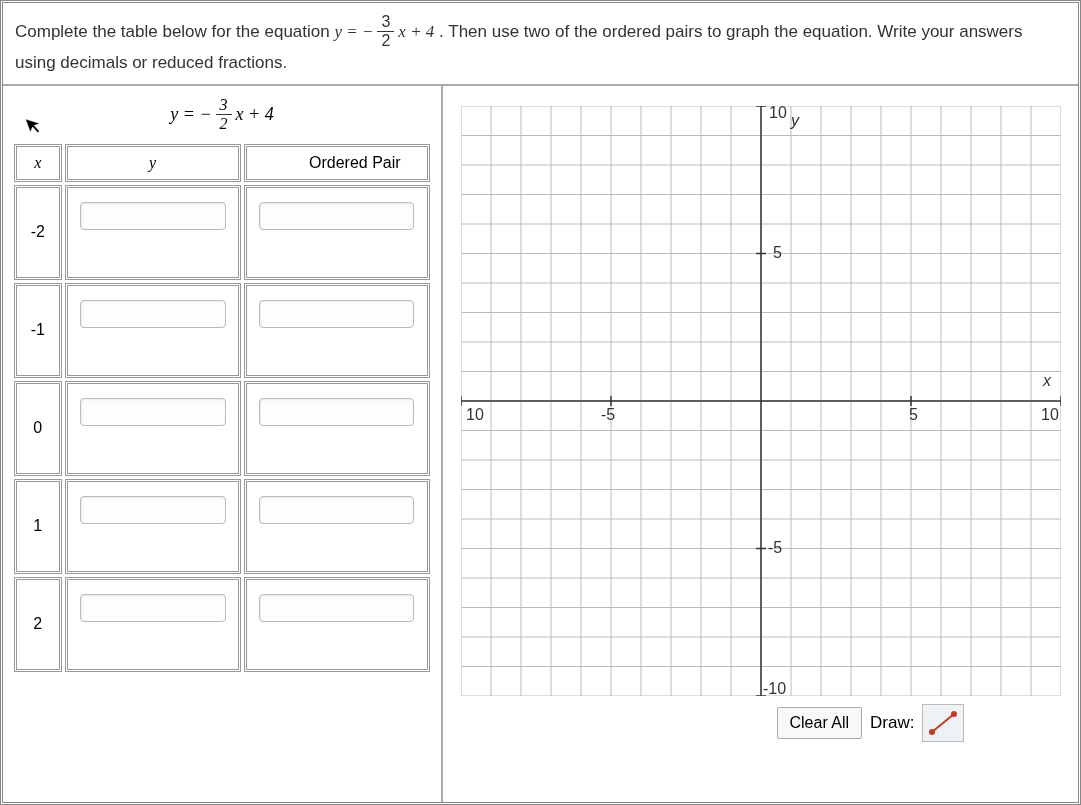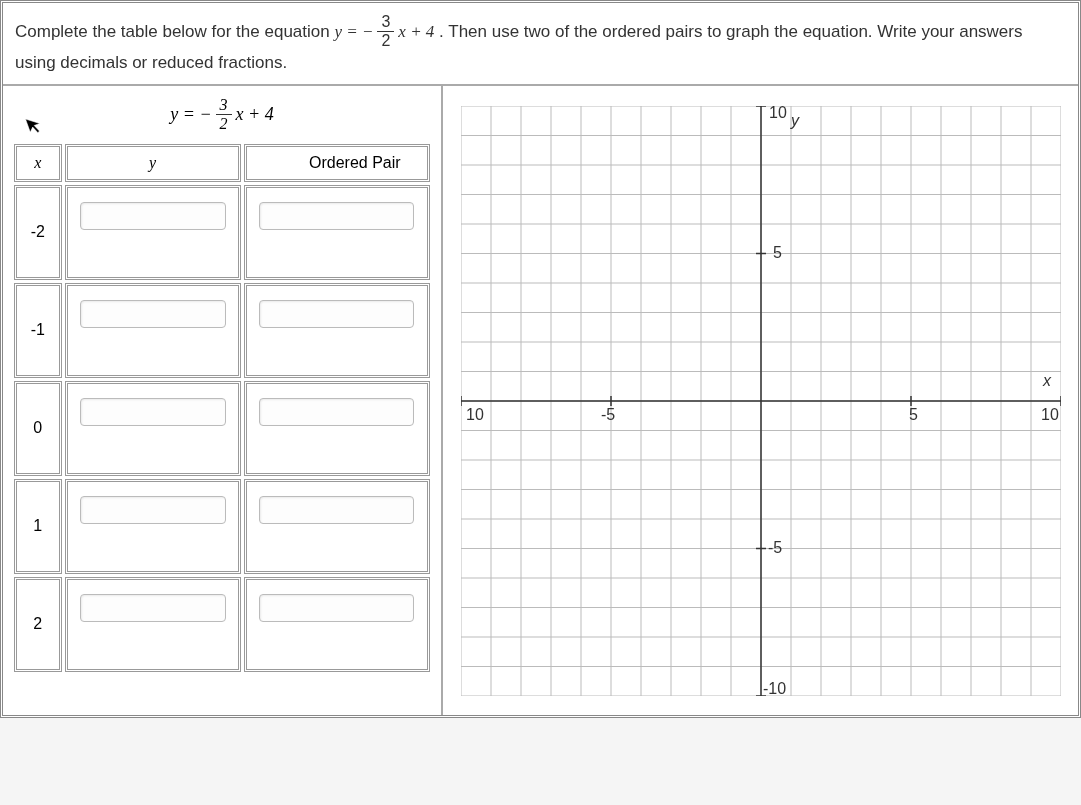--- a/index.html
+++ b/index.html
@@ -17,21 +17,21 @@
   top: 115px;
   z-index: 100;
   font-size: 18px;
   transform: rotate(-20deg);
 }
 .container {
   border: 3px double #888;
   margin: 0;
   background: #fff;
   width: 1081px;
-  height: 718px;
+  height: 805px;
   display: flex;
   flex-direction: column;
   justify-content: center;
 }
 .prompt {
   padding: 10px 12px 8px 12px;
   font-size: 17px;
   color: #333;
   line-height: 1.6;
   border-bottom: 2px solid #aaa;
@@ -283,16 +283,27 @@
             <text x="580" y="314">10</text>
             <text x="308" y="12">10</text>
             <text x="312" y="152">5</text>
             <text x="307" y="447">-5</text>
             <text x="302" y="588">-10</text>
             <text x="330" y="20" font-style="italic">y</text>
             <text x="582" y="280" font-style="italic">x</text>
           </g>
         </svg>
       </div>
+      <div class="controls">
+        <button class="btn">Clear All</button>
+        <span class="draw-label">Draw:</span>
+        <div class="draw-tool">
+          <svg width="34" height="30">
+            <line x1="6" y1="24" x2="28" y2="6" stroke="#c0392b" stroke-width="2"></line>
+            <circle cx="6" cy="24" r="3" fill="#c0392b"></circle>
+            <circle cx="28" cy="6" r="3" fill="#c0392b"></circle>
+          </svg>
+        </div>
+      </div>
     </div>
 
   </div>
 </div>
 
 </body></html>

